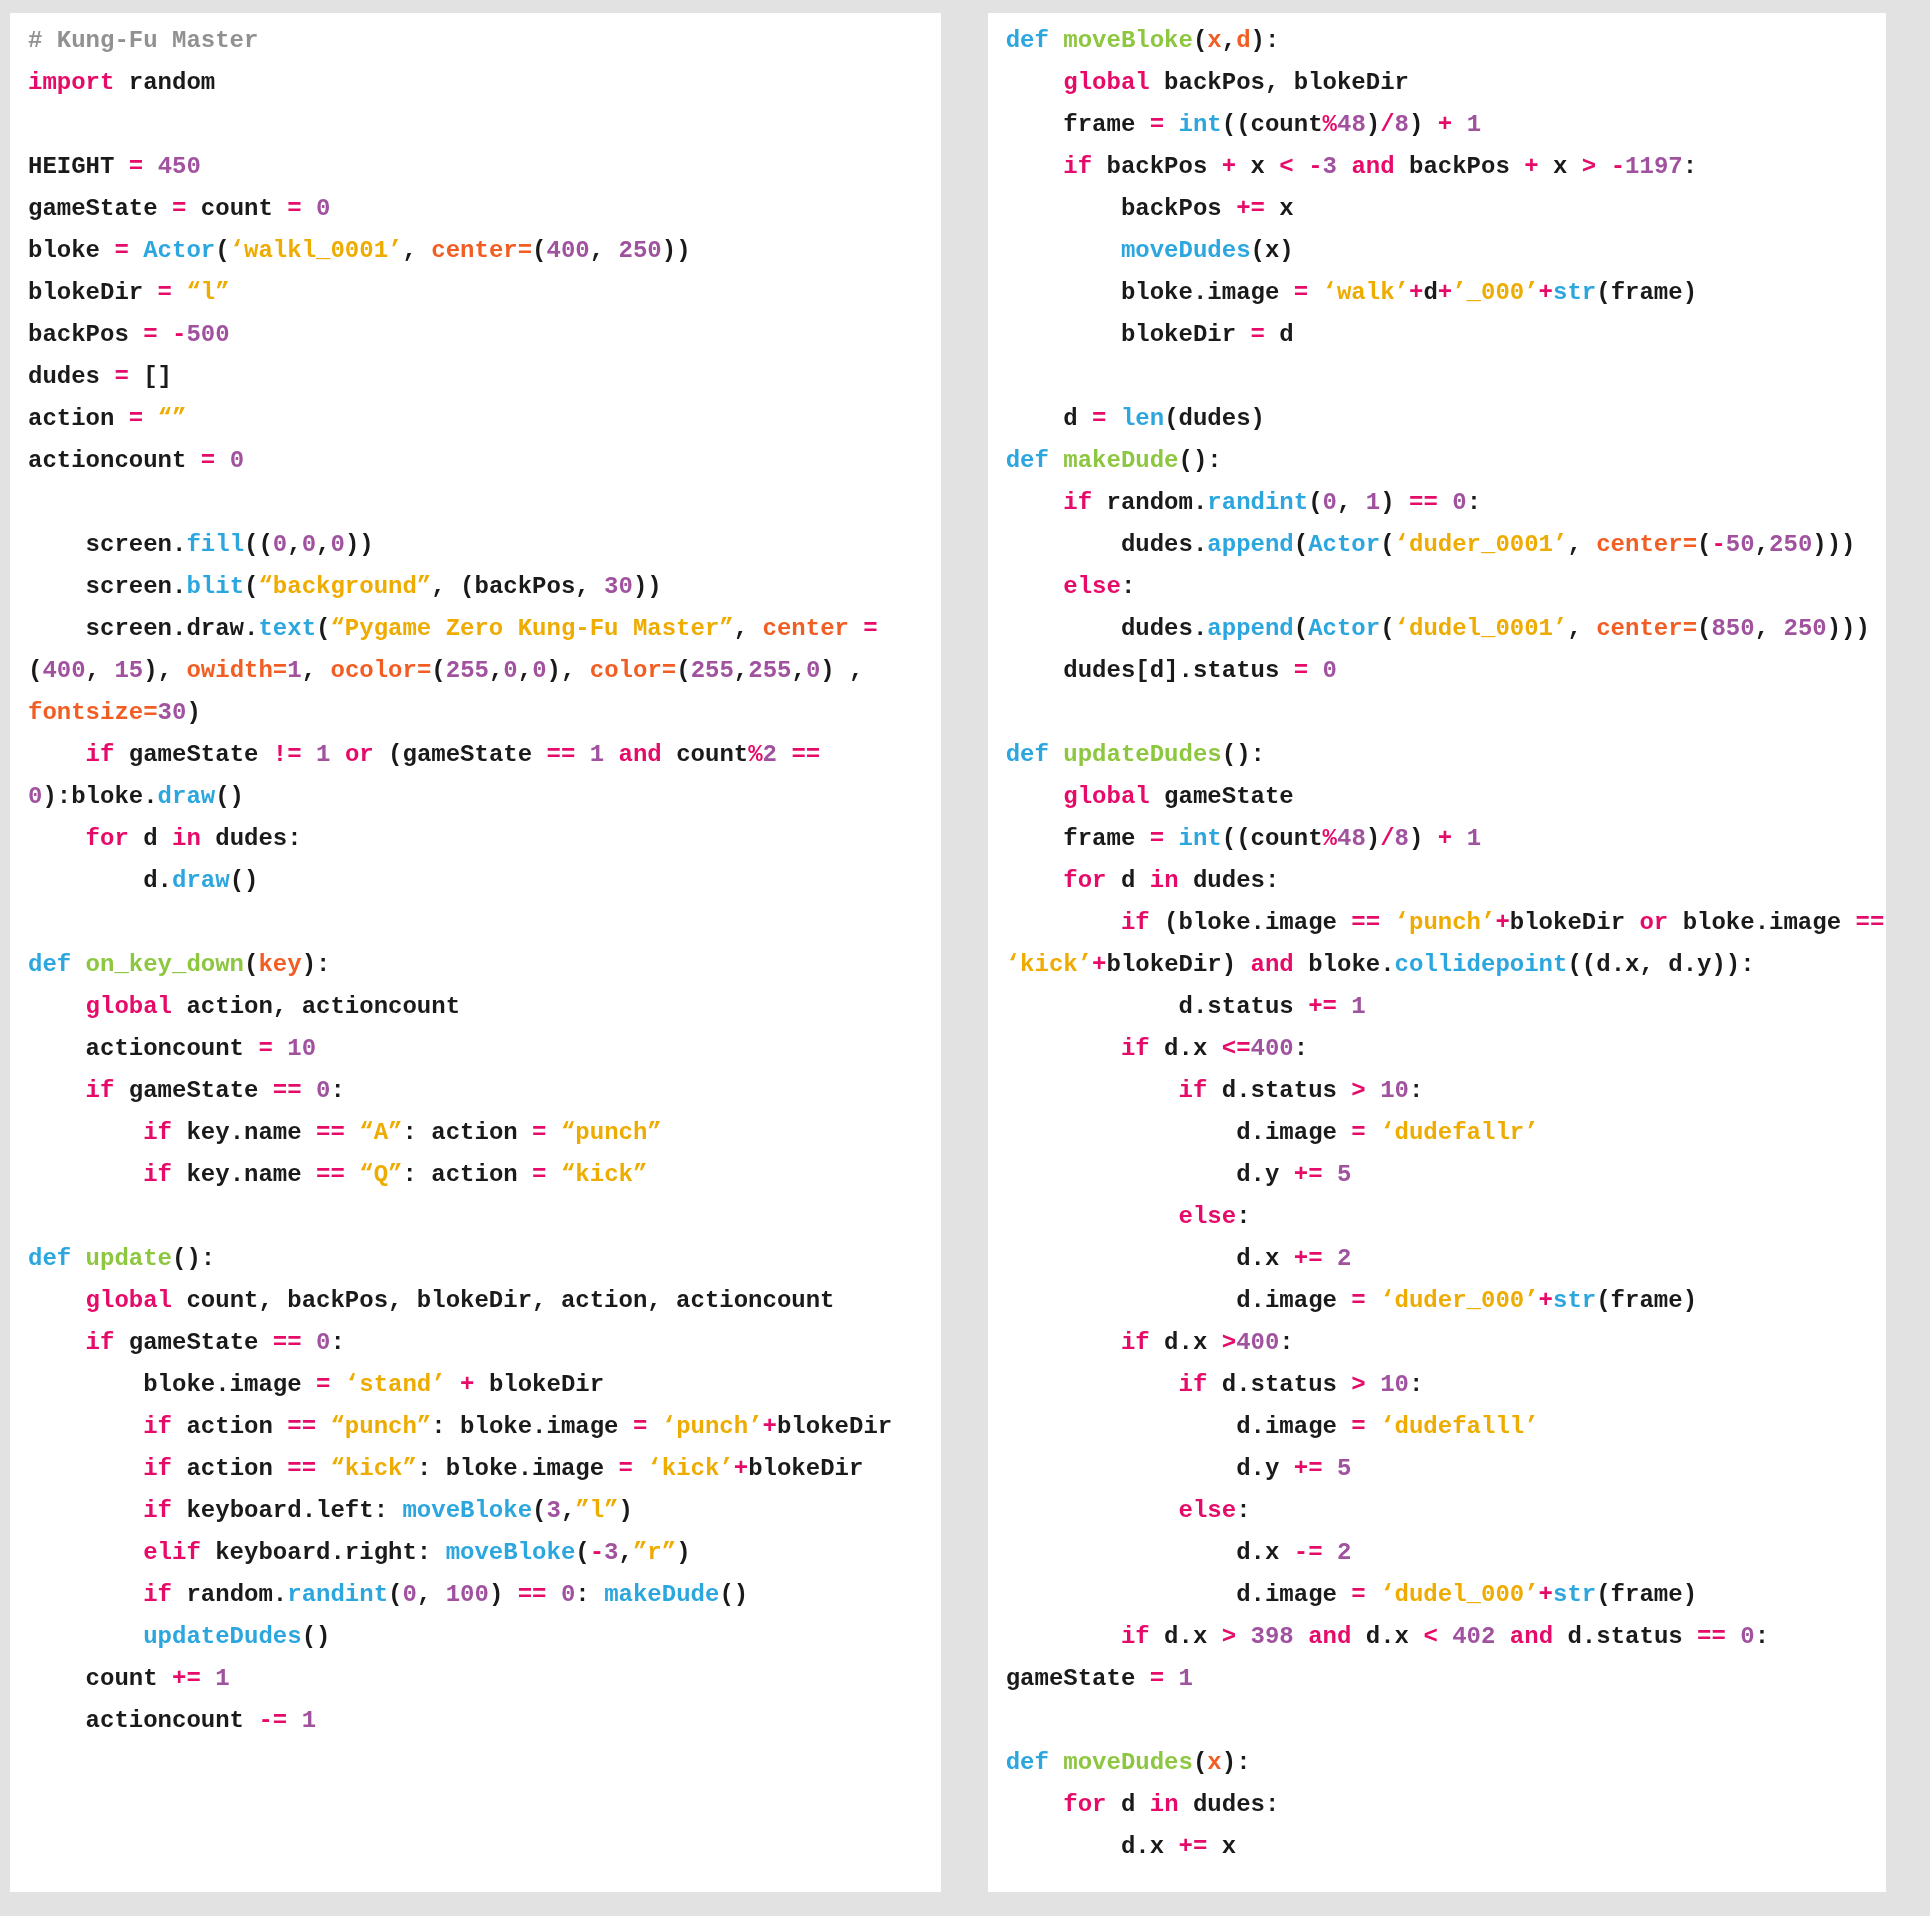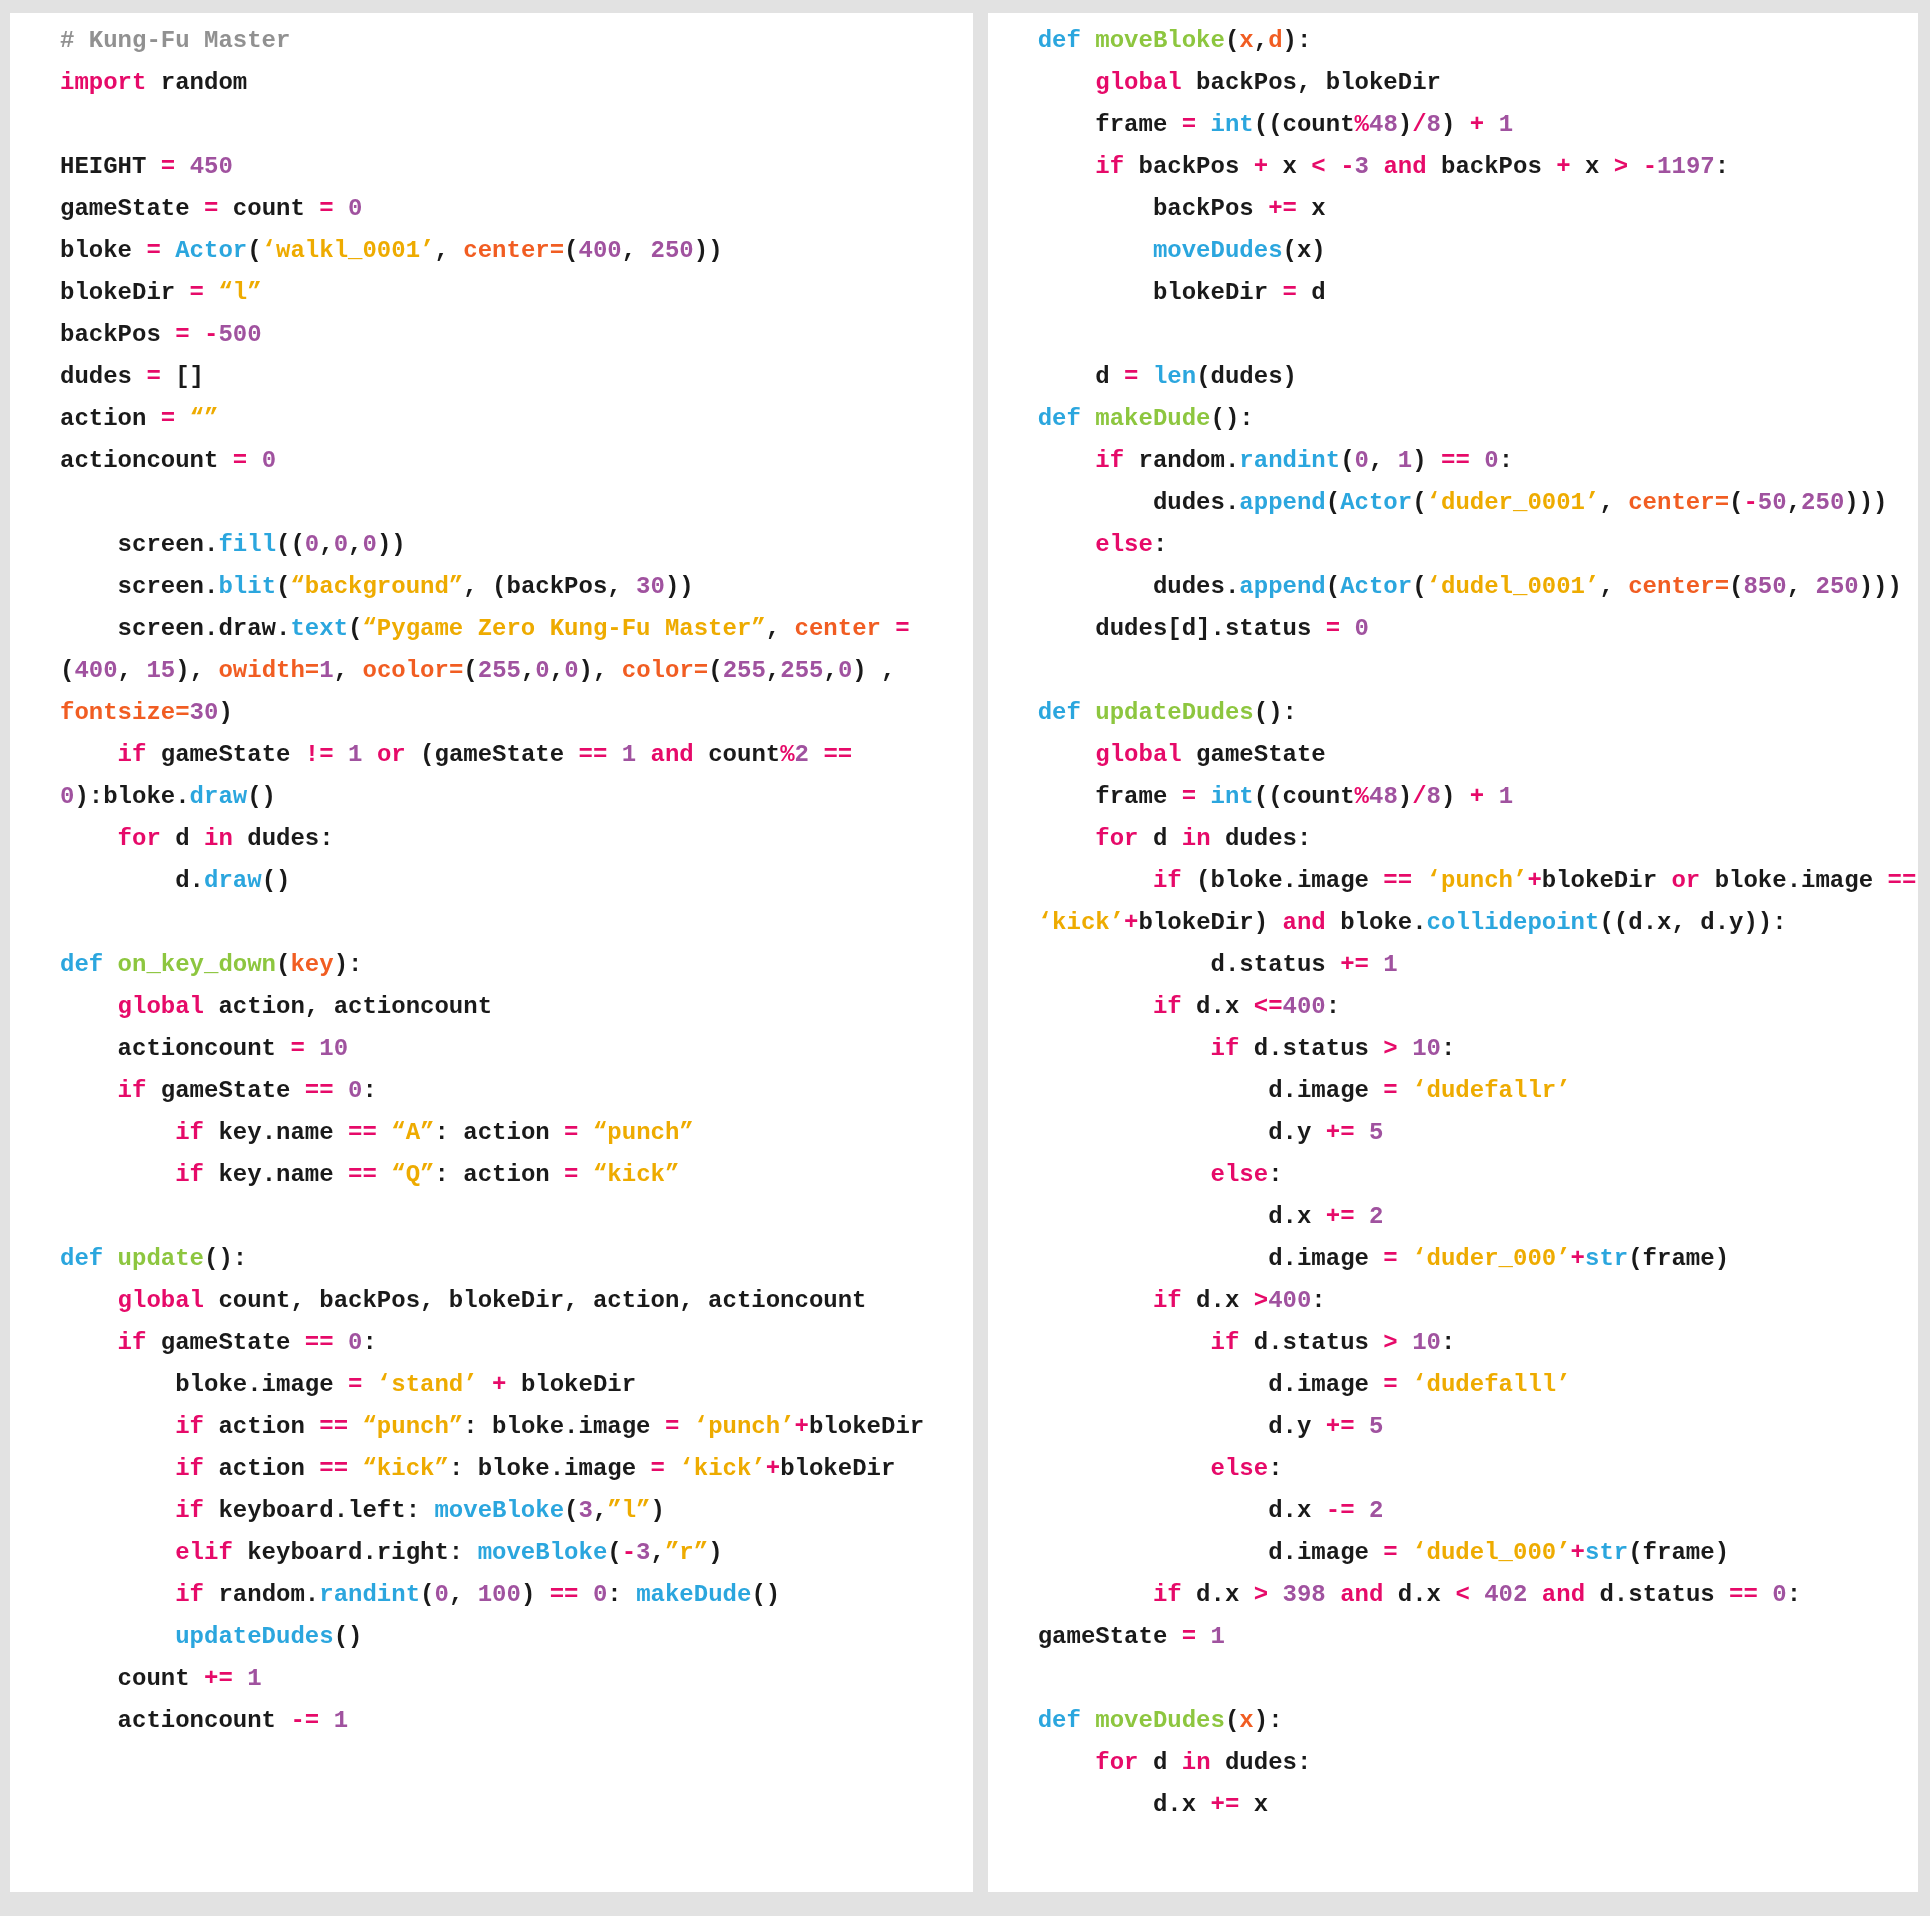--- a/index.html
+++ b/index.html
@@ -12,21 +12,20 @@
     position: relative;
     background: #e2e2e2;
     font-family: "Liberation Mono", monospace;
     overflow: hidden;
   }
   .panel {
     position: absolute;
     top: 13px;
     height: 1879px;
     background: #ffffff;
-    padding-left: 32px;
   }
   #panel-left  { left: 10.3px;   width: 931px; }
   #panel-right { left: 988px; width: 898px; }
   .code {
     padding: 6.5px 0 0 17.7px;
     font-family: "Liberation Mono", monospace;
     font-size: 24px;
     font-weight: bold;
     line-height: 42px;
     color: var(--sc-plain, #1a1a1a);
@@ -94,20 +93,21 @@
 </div>
 
 <div class="panel" id="panel-right" style="background: rgb(255, 255, 255);">
   <div class="code">
       <div class="code-line"><span class="tok-f">def </span><span class="tok-g">moveBloke</span><span class="tok-t">(</span><span class="tok-p">x</span><span class="tok-t">,</span><span class="tok-p">d</span><span class="tok-t">):</span></div>
       <div class="code-line"><span class="tok-t">    </span><span class="tok-k">global</span><span class="tok-t"> backPos, blokeDir</span></div>
       <div class="code-line"><span class="tok-t">    frame </span><span class="tok-k">=</span><span class="tok-t"> </span><span class="tok-f">int</span><span class="tok-t">((count</span><span class="tok-k">%</span><span class="tok-n">48</span><span class="tok-t">)</span><span class="tok-k">/</span><span class="tok-n">8</span><span class="tok-t">) </span><span class="tok-k">+</span><span class="tok-t"> </span><span class="tok-n">1</span></div>
       <div class="code-line"><span class="tok-t">    </span><span class="tok-k">if</span><span class="tok-t"> backPos </span><span class="tok-k">+</span><span class="tok-t"> x </span><span class="tok-k">&lt;</span><span class="tok-t"> </span><span class="tok-k">-</span><span class="tok-n">3</span><span class="tok-t"> </span><span class="tok-k">and</span><span class="tok-t"> backPos </span><span class="tok-k">+</span><span class="tok-t"> x </span><span class="tok-k">&gt;</span><span class="tok-t"> </span><span class="tok-k">-</span><span class="tok-n">1197</span><span class="tok-t">:</span></div>
       <div class="code-line"><span class="tok-t">        backPos </span><span class="tok-k">+=</span><span class="tok-t"> x</span></div>
       <div class="code-line"><span class="tok-t">        </span><span class="tok-f">moveDudes</span><span class="tok-t">(x)</span></div>
+      <div class="code-line"><span class="tok-t">        bloke.image </span><span class="tok-k">=</span><span class="tok-t"> </span><span class="tok-s">‘walk’</span><span class="tok-k">+</span><span class="tok-t">d</span><span class="tok-k">+</span><span class="tok-s">’_000’</span><span class="tok-k">+</span><span class="tok-f">str</span><span class="tok-t">(frame)</span></div>
       <div class="code-line"><span class="tok-t">        blokeDir </span><span class="tok-k">=</span><span class="tok-t"> d</span></div>
       <div class="code-line">&nbsp;</div>
       <div class="code-line"><span class="tok-t">    d </span><span class="tok-k">=</span><span class="tok-t"> </span><span class="tok-f">len</span><span class="tok-t">(dudes)</span></div>
       <div class="code-line"><span class="tok-f">def </span><span class="tok-g">makeDude</span><span class="tok-t">():</span></div>
       <div class="code-line"><span class="tok-t">    </span><span class="tok-k">if</span><span class="tok-t"> random.</span><span class="tok-f">randint</span><span class="tok-t">(</span><span class="tok-n">0</span><span class="tok-t">, </span><span class="tok-n">1</span><span class="tok-t">) </span><span class="tok-k">==</span><span class="tok-t"> </span><span class="tok-n">0</span><span class="tok-t">:</span></div>
       <div class="code-line"><span class="tok-t">        dudes.</span><span class="tok-f">append</span><span class="tok-t">(</span><span class="tok-f">Actor</span><span class="tok-t">(</span><span class="tok-s">‘duder_0001’</span><span class="tok-t">, </span><span class="tok-p">center=</span><span class="tok-t">(</span><span class="tok-k">-</span><span class="tok-n">50</span><span class="tok-t">,</span><span class="tok-n">250</span><span class="tok-t">)))</span></div>
       <div class="code-line"><span class="tok-t">    </span><span class="tok-k">else</span><span class="tok-t">:</span></div>
       <div class="code-line"><span class="tok-t">        dudes.</span><span class="tok-f">append</span><span class="tok-t">(</span><span class="tok-f">Actor</span><span class="tok-t">(</span><span class="tok-s">‘dudel_0001’</span><span class="tok-t">, </span><span class="tok-p">center=</span><span class="tok-t">(</span><span class="tok-n">850</span><span class="tok-t">, </span><span class="tok-n">250</span><span class="tok-t">)))</span></div>
       <div class="code-line"><span class="tok-t">    dudes[d].status </span><span class="tok-k">=</span><span class="tok-t"> </span><span class="tok-n">0</span></div>
       <div class="code-line">&nbsp;</div>

